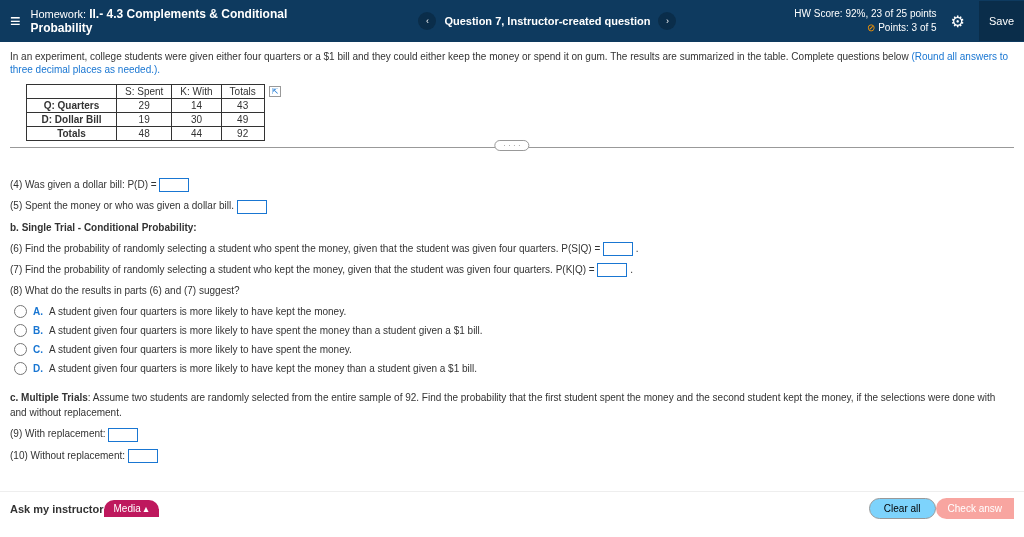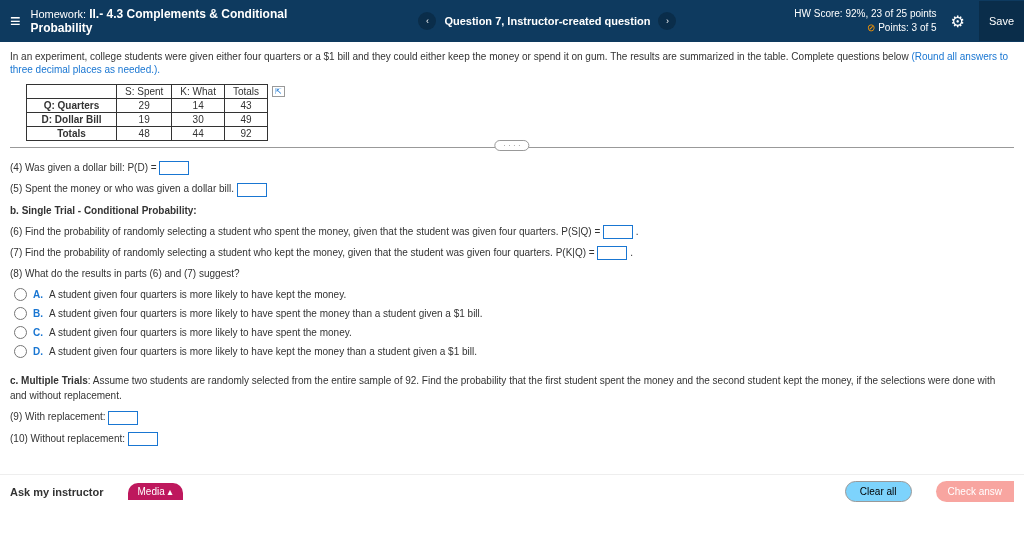--- a/index.html
+++ b/index.html
@@ -19,29 +19,29 @@
 .content{padding:8px 10px}
 .intro{font-size:10px;line-height:1.3}
 .blue-note{color:#1976d2}
 .data-table{border-collapse:collapse;margin:8px 0 6px 16px;font-size:10px}
 .data-table td,.data-table th{border:1px solid #333;padding:1px 8px;text-align:center;font-weight:normal}
 .data-table th{font-weight:normal}
 .data-table .rowh{text-align:center;font-weight:bold;padding:1px 6px;min-width:90px}
 .expand-icon{display:inline-block;border:1px solid #999;padding:0 2px;font-size:8px;color:#1976d2;cursor:pointer;vertical-align:top}
 .divider{border:none;border-top:1px solid #999;margin:6px 0;position:relative}
 .dots{position:absolute;left:50%;top:-7px;transform:translateX(-50%);background:#fff;border:1px solid #999;border-radius:8px;padding:0 8px;font-size:8px;color:#999;cursor:pointer}
-.q-section{margin-top:12px;font-size:10px;line-height:1.5}
+.q-section{margin-top:29px;font-size:10px;line-height:1.5}
 .q-line{margin:6px 0}
 .ibox{display:inline-block;width:30px;height:14px;border:1px solid #1976d2;vertical-align:middle;background:#fff}
 .bold{font-weight:bold}
 .options{margin:6px 0 0 4px}
 .opt{display:flex;align-items:center;gap:6px;margin:4px 0}
 .opt input{margin:0}
 .opt-label{color:#1976d2;font-weight:bold}
-.footer{display:flex;align-items:center;padding:6px 10px;gap:24px;border-top:1px solid #eee;margin-top:14px}
+.footer{display:flex;align-items:center;padding:6px 10px;gap:0;border-top:1px solid #eee;margin-top:14px}
 .footer-link{font-weight:bold;font-size:11px;cursor:pointer}
 .media-btn{background:#be185d;color:#fff;padding:3px 10px;border-radius:10px 10px 0 0;font-size:10px;cursor:pointer;border:none}
 .spacer{flex:1}
 .clear-btn{border:1px solid #999;background:#7dd3fc;padding:4px 14px;border-radius:14px;font-size:10px;cursor:pointer}
 .check-btn{background:#f8a5a0;color:#fff;border:none;padding:5px 12px;border-radius:14px 0 0 14px;font-size:10px;cursor:pointer}
 </style>
 </head>
 <body>
 
 <div class="header">
@@ -66,21 +66,21 @@
 <div class="content">
   <p class="intro">
     <span>In an experiment, college students were given either four quarters or a $1 bill and they could either keep the money or spend it on gum. The results are summarized in the table. Complete questions below </span><span class="blue-note">(Round all answers to three decimal places as needed.).</span>
   </p>
 
   <table class="data-table">
     <tbody>
         <tr>
       <th></th>
       <th>S: Spent</th>
-      <th>K: What</th>
+      <th>K: With</th>
       <th>Totals</th>
       <td style="border:none;padding-left:4px"><span class="expand-icon">⇱</span></td>
     </tr>
     <tr>
       <td class="rowh">Q: Quarters</td>
       <td>29</td>
       <td>14</td>
       <td>43</td>
     </tr>
     <tr>

